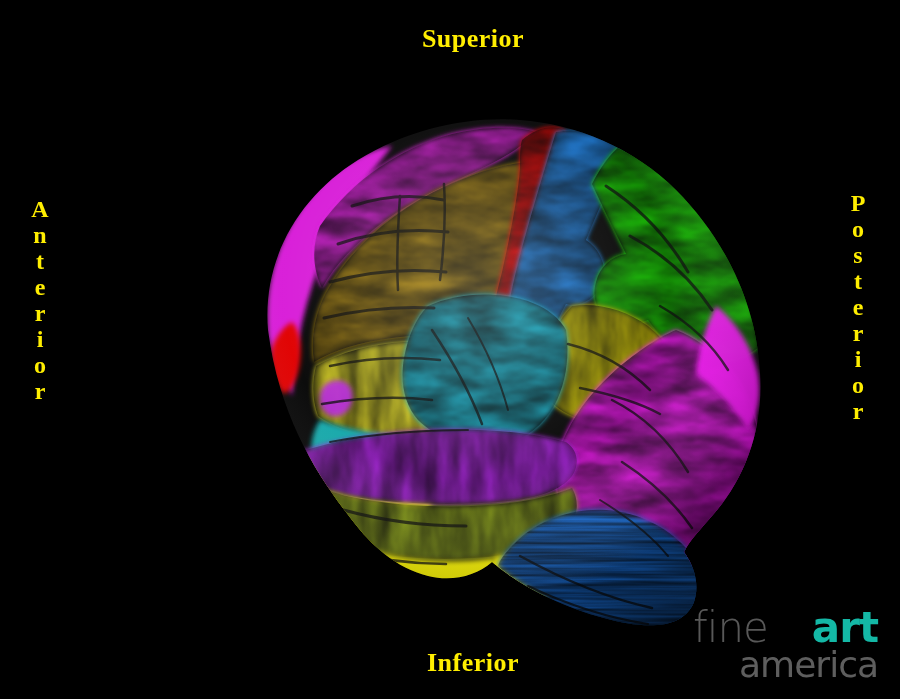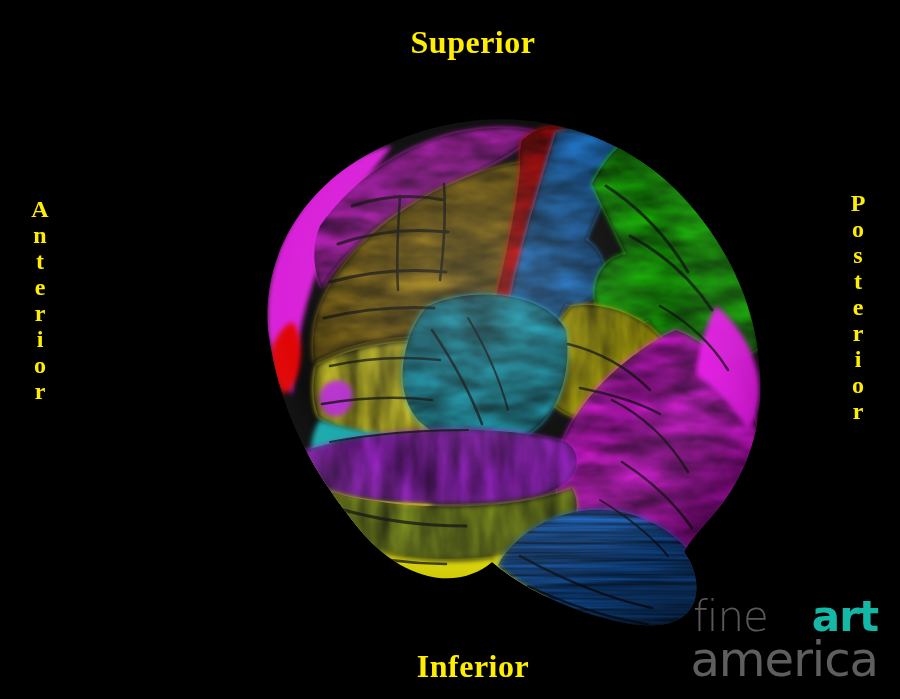--- a/index.html
+++ b/index.html
@@ -15,21 +15,21 @@
     overflow: hidden;
     font-family: "Liberation Serif", "DejaVu Serif", serif;
   }
 
   
   .orient-label {
     position: absolute;
     color: #ffee00;
     font-family: "Liberation Serif", "DejaVu Serif", serif;
     font-weight: bold;
-    font-size: 32px;
+    font-size: 26px;
     letter-spacing: 0.5px;
     line-height: 1;
     white-space: nowrap;
     user-select: none;
     padding-left: 46px;
   }
   #label-superior { left: 0; right: 0; top: 26px; text-align: center; }
   #label-inferior { left: 0; right: 0; top: 650px; text-align: center; }
 
   .orient-vertical {
@@ -67,21 +67,21 @@
   #watermark .wm-bold {
     color: #14b8a6;
     font-weight: 700;
     font-size: 42px;
     letter-spacing: -1px;
     margin-left: 44px;
   }
   #watermark .wm-row2 {
     color: #5e5e5e;
     font-weight: 400;
-    font-size: 48px;
+    font-size: 36px;
     letter-spacing: -1px;
   }
 
   
   #brain-figure {
     position: absolute;
     left: 0;
     top: 0;
     width: 900px;
     height: 699px;

